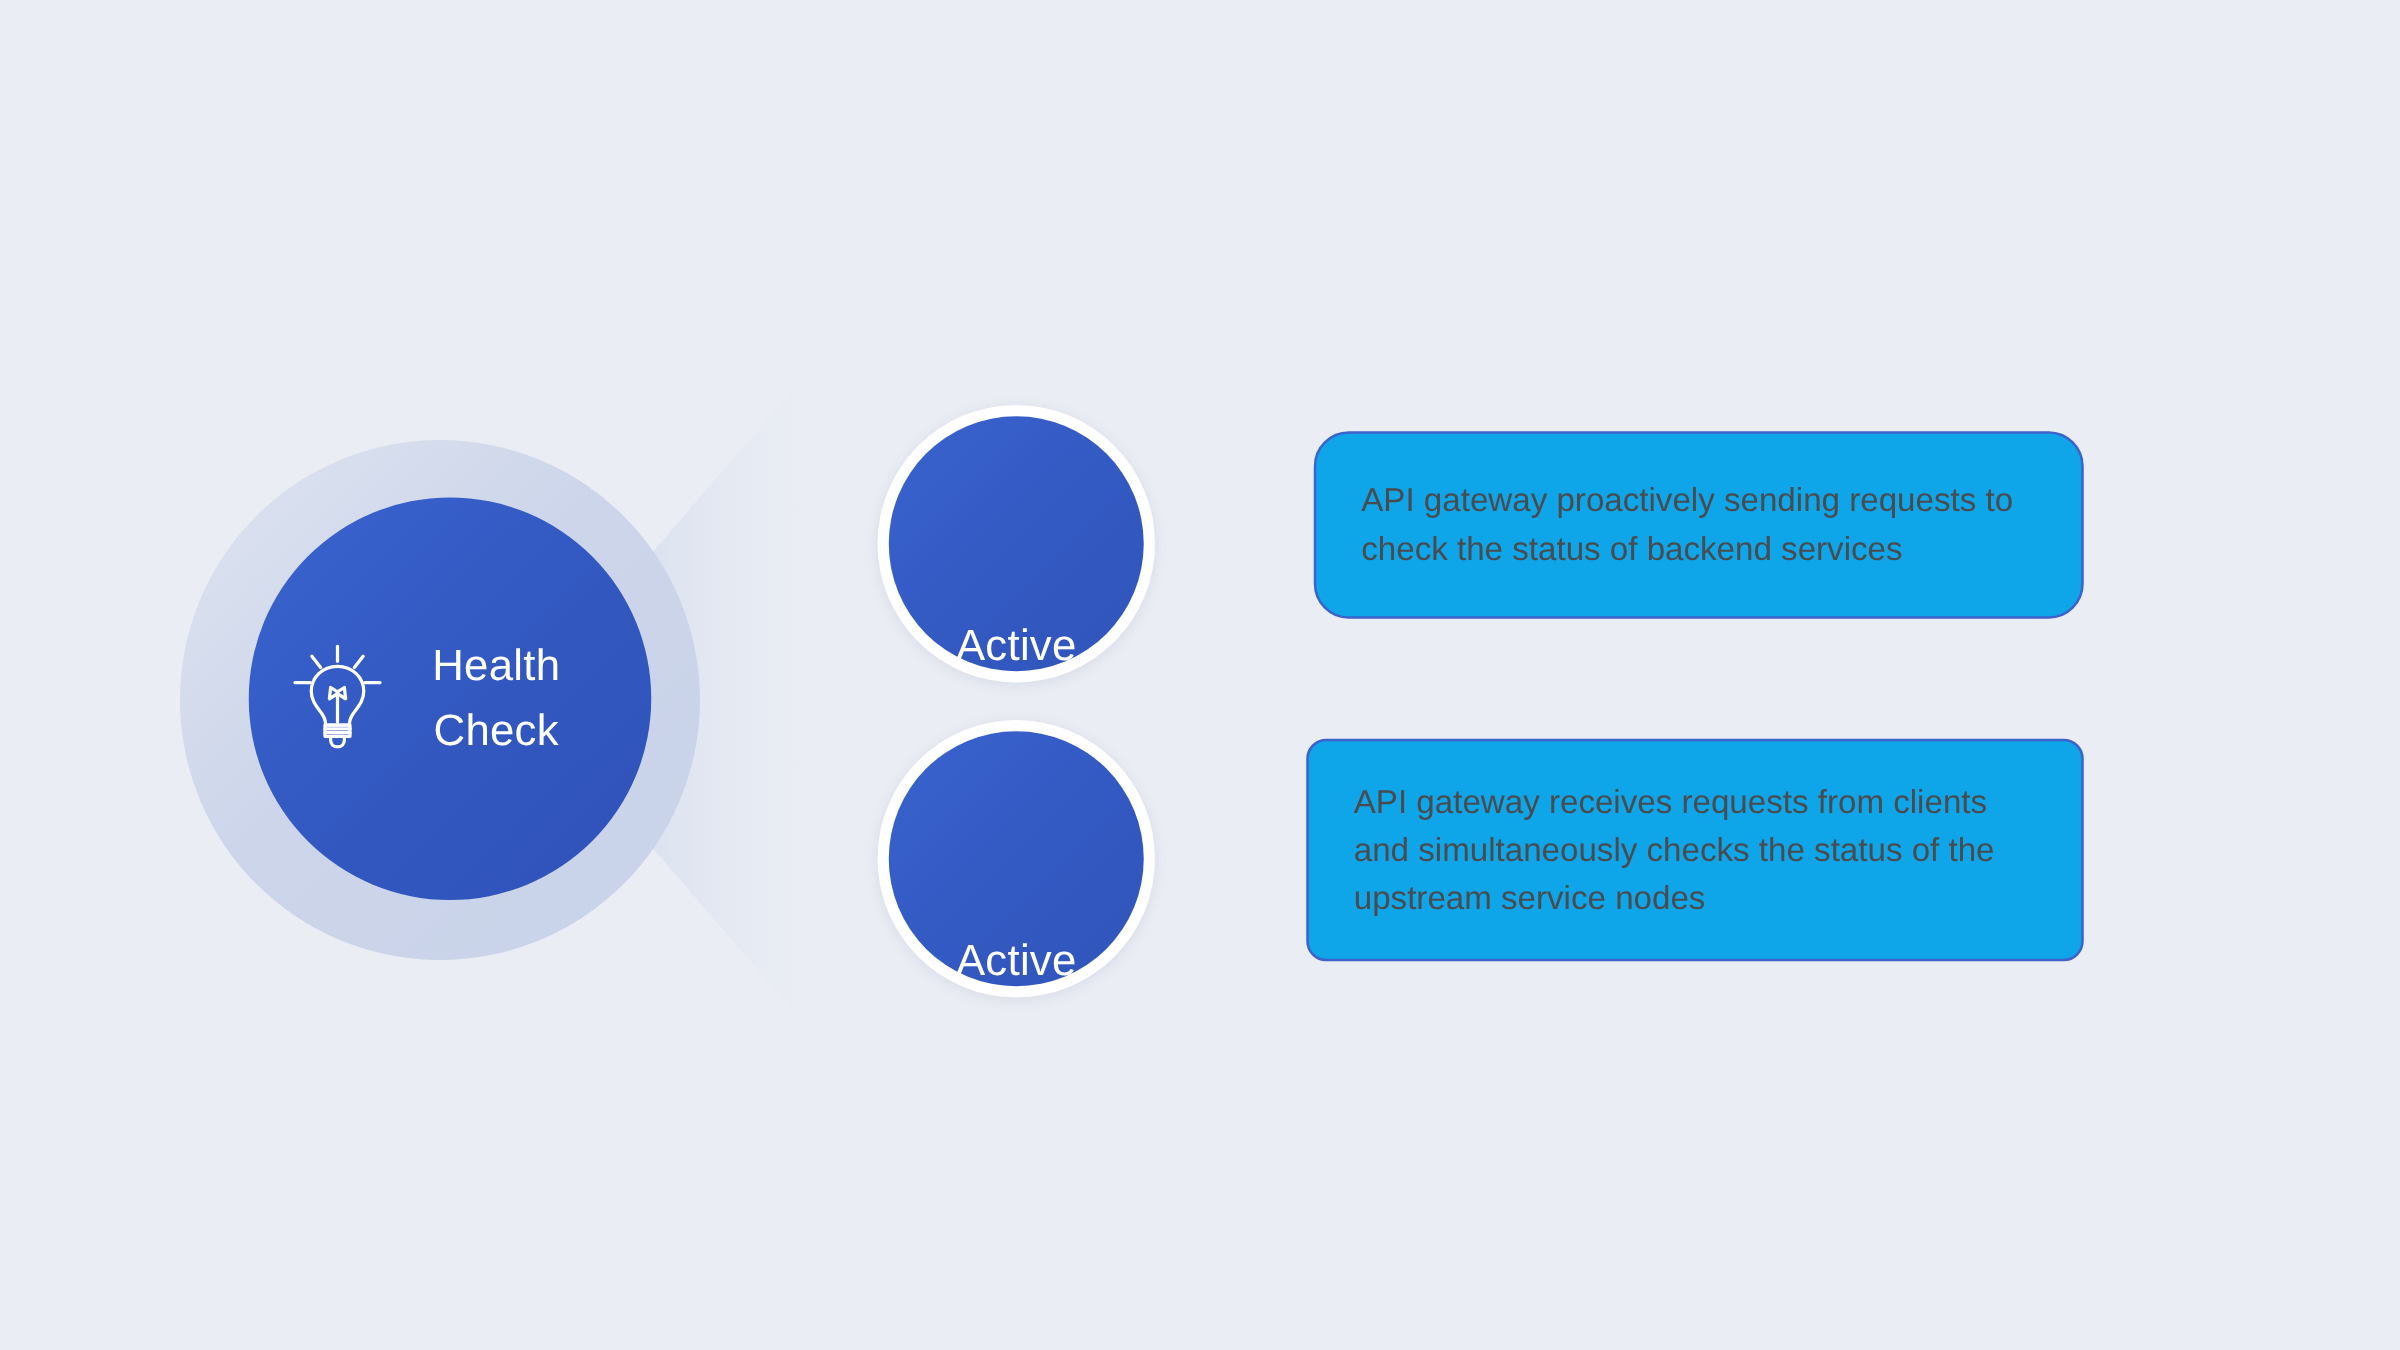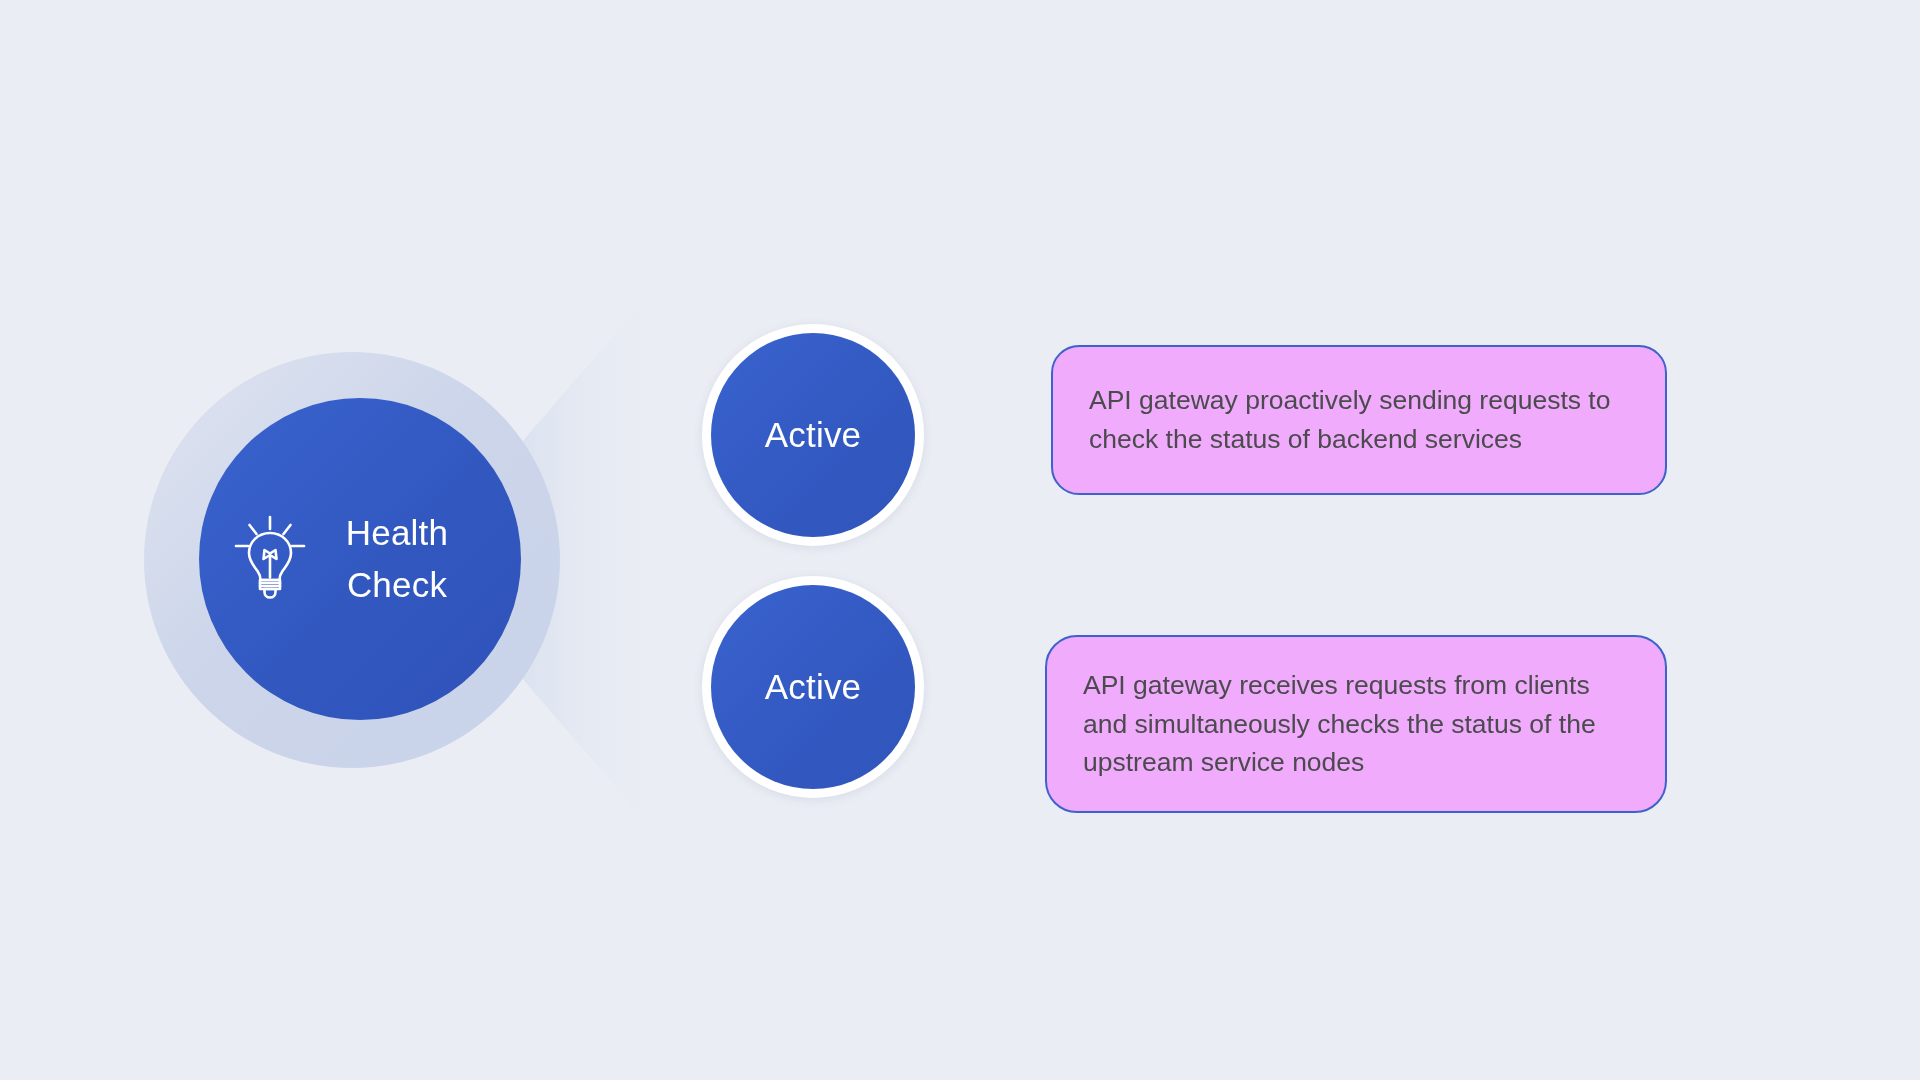--- a/index.html
+++ b/index.html
@@ -69,61 +69,60 @@
     box-sizing: border-box;
     padding: 9px;
     box-shadow: 0 2px 10px rgba(90,110,160,0.13);
   }
   .node-inner {
     width: 100%;
     height: 100%;
     border-radius: 50%;
     background: linear-gradient(135deg, #3a63cf 0%, #3359c2 55%, #3055ba 100%);
     display: flex;
-    align-items: center;
+    align-items: flex-end;
     justify-content: center;
   }
   .node-label {
     color: #ffffff;
     font-size: 35px;
     font-weight: 400;
     letter-spacing: 0.2px;
     white-space: nowrap;
   }
   #node-active { left: 702px; top: 324px; }
   #node-passive { left: 702px; top: 576px; }
 
   
   .callout {
     position: absolute;
     box-sizing: border-box;
     border: 2px solid #3d62cb;
     border-radius: 30px;
-    background: #f0abfc;
+    background: #0ea5e9;
     color: #4b4b4d;
     font-size: 26.5px;
     line-height: 1.47;
     padding: 23px 34px 23px 36px;
     display: flex;
     align-items: center;
   }
   #callout-active {
     left: 1051px;
     top: 345px;
     width: 616px;
     height: 150px;
     border-radius: 28px;
   }
   #callout-passive {
     left: 1045px;
     top: 591px;
     width: 622px;
     height: 178px;
-    border-radius: 32px;
-    margin-top: 44px;
+    border-radius: 16px;
   }
   .callout-text { display: block; }
 </style>
 </head>
 <body>
 
 <div id="stage">
 
   <svg id="bg-svg" viewBox="0 0 1920 1080" preserveAspectRatio="none" aria-hidden="true">
     <defs>

